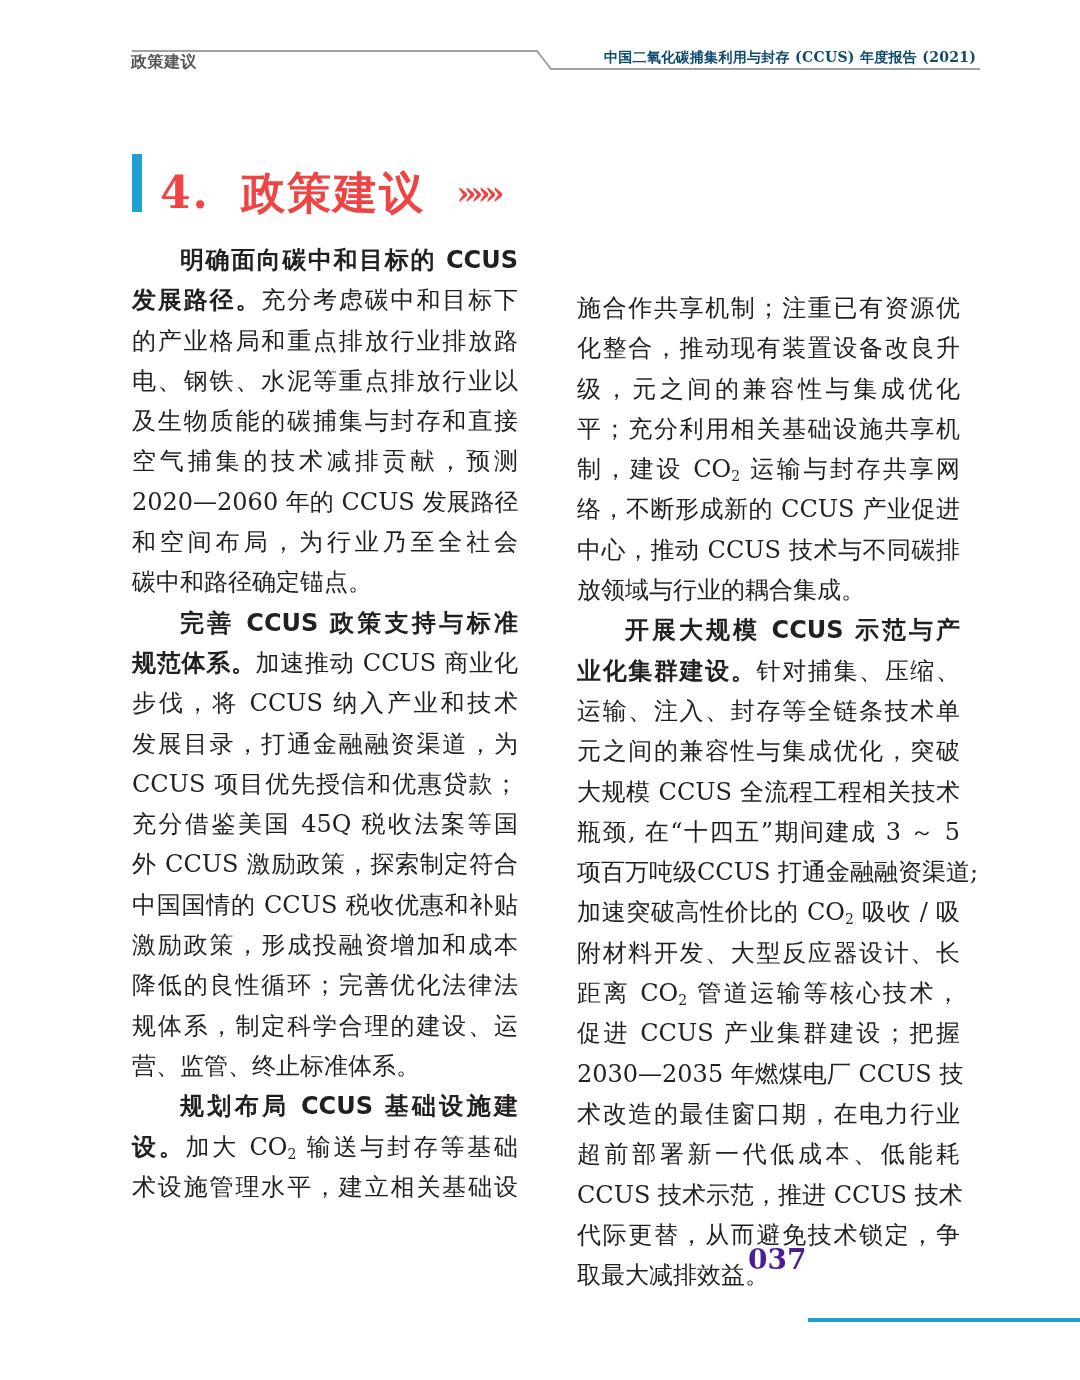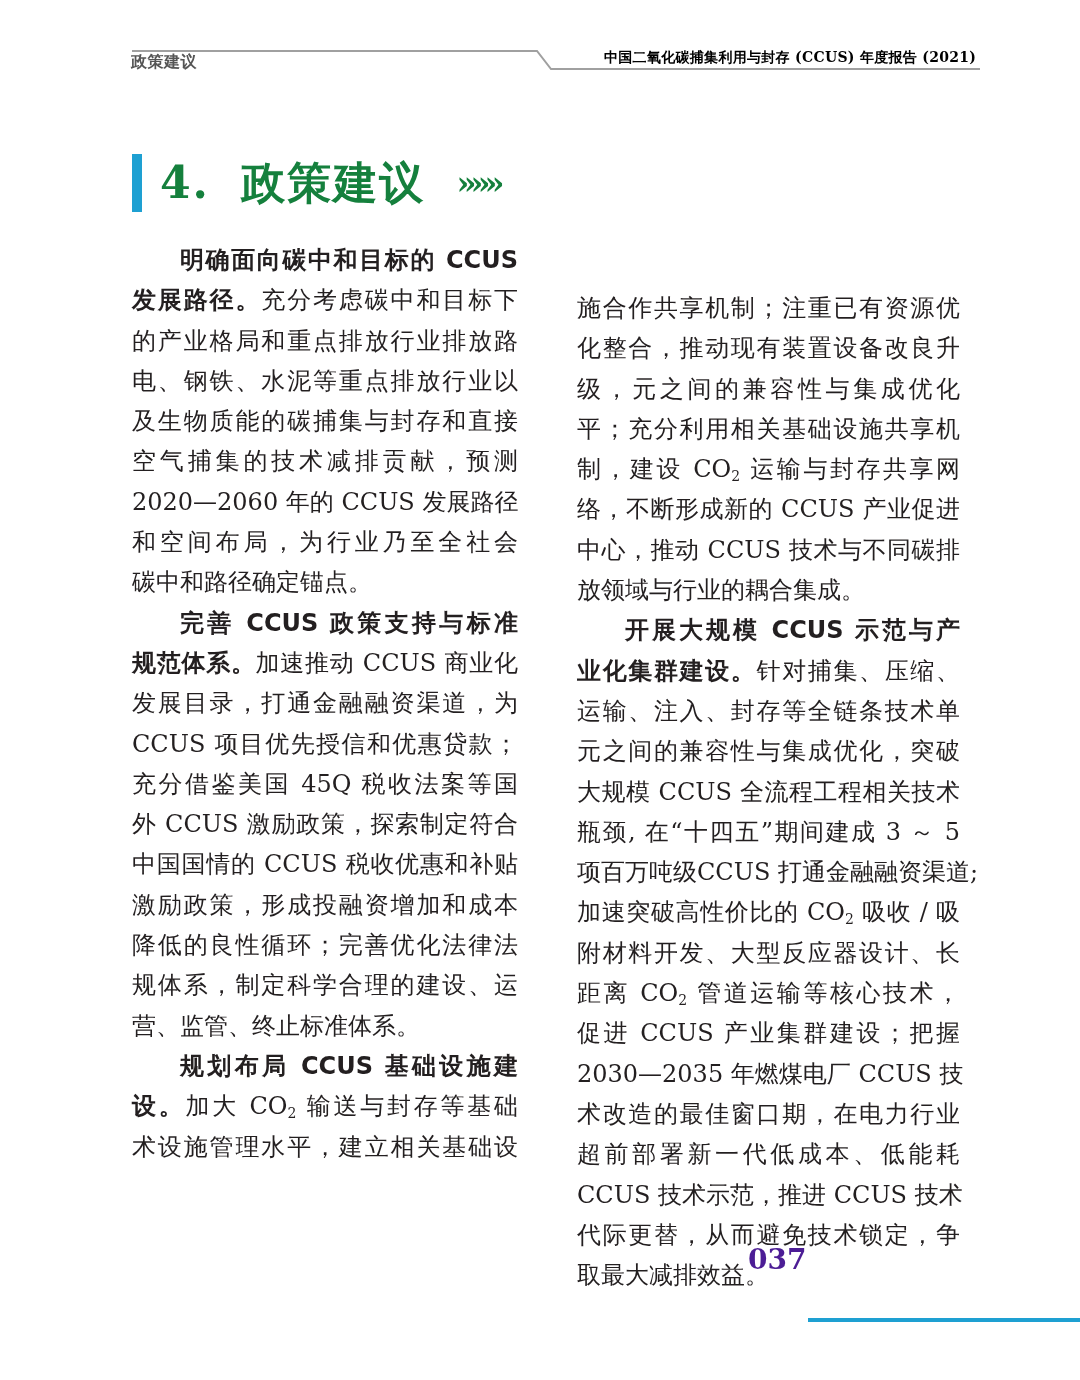--- a/index.html
+++ b/index.html
@@ -1,22 +1,22 @@
 <!DOCTYPE html>
 <html><head>
 <meta charset="utf-8">
 <style>
   html, body { margin:0; padding:0; background:#ffffff; }
   body { width:1080px; height:1380px; position:relative; overflow:hidden;
          font-family:"DejaVu Serif","Liberation Serif",serif; color:#231f20; }
   .hdr-line { position:absolute; left:0; top:0; width:1080px; height:100px; }
   .hdr-left { position:absolute; left:131px; top:52px; font-size:16px; font-weight:bold; color:#555; letter-spacing:0.5px; }
-  .hdr-right { position:absolute; left:604px; top:49px; font-size:14px; font-weight:bold; color:#000000; letter-spacing:0.3px; white-space:nowrap; }
+  .hdr-right { position:absolute; left:604px; top:49px; font-size:14px; font-weight:bold; color:#0c4a6e; letter-spacing:0.3px; white-space:nowrap; }
   .title-bar { position:absolute; left:132px; top:154px; width:10px; height:58px; background:#1ea0d2; }
-  .title { position:absolute; left:160px; top:154px; font-size:44px; font-weight:bold; color:#15803d; letter-spacing:2px; white-space:nowrap; font-family:"DejaVu Serif","Liberation Serif",serif; }
+  .title { position:absolute; left:160px; top:164px; font-size:44px; font-weight:bold; color:#ef4444; letter-spacing:2px; white-space:nowrap; font-family:"DejaVu Serif","Liberation Serif",serif; }
   .title .chev { font-size:32px; letter-spacing:-6px; margin-left:14px; position:relative; top:-4px; }
   .col { position:absolute; top:240px; width:386px; font-size:24px; line-height:40.3px; text-align:justify; }
   .col-left { left:132px; }
   .col-right { left:577px; width:383px;margin-top:48px; }
   .lead { font-weight:bold; font-family:"DejaVu Sans","Liberation Sans",sans-serif; }
   .line { display:block; white-space:nowrap; text-align:justify; text-align-last:justify; }
   .line.last { text-align-last:left; }
   .line.indent { padding-left:2em; }
   sub { font-size:14px; vertical-align:-4px; line-height:0; }
   .page-num { position:absolute; left:748px; top:1243px; font-size:28px; font-weight:bold; color:#4c1d95; font-family:"DejaVu Serif","Liberation Serif",serif; }
@@ -43,20 +43,21 @@
   <span class="line"><span class="lead">发展路径。</span><span>充分考虑碳中和目标下</span></span>
   <span class="line">的产业格局和重点排放行业排放路</span>
   <span class="line">电、钢铁、水泥等重点排放行业以</span>
   <span class="line">及生物质能的碳捕集与封存和直接</span>
   <span class="line">空气捕集的技术减排贡献，预测</span>
   <span class="line">2020—2060 年的 CCUS 发展路径</span>
   <span class="line">和空间布局，为行业乃至全社会</span>
   <span class="line last">碳中和路径确定锚点。</span>
   <span class="line indent"><span class="lead">完善 CCUS 政策支持与标准</span></span>
   <span class="line"><span class="lead">规范体系。</span><span>加速推动 CCUS 商业化</span></span>
+  <span class="line">步伐，将 CCUS 纳入产业和技术</span>
   <span class="line">发展目录，打通金融融资渠道，为</span>
   <span class="line">CCUS 项目优先授信和优惠贷款；</span>
   <span class="line">充分借鉴美国 45Q 税收法案等国</span>
   <span class="line">外 CCUS 激励政策，探索制定符合</span>
   <span class="line">中国国情的 CCUS 税收优惠和补贴</span>
   <span class="line">激励政策，形成投融资增加和成本</span>
   <span class="line">降低的良性循环；完善优化法律法</span>
   <span class="line">规体系，制定科学合理的建设、运</span>
   <span class="line last">营、监管、终止标准体系。</span>
   <span class="line indent"><span class="lead">规划布局 CCUS 基础设施建</span></span>

